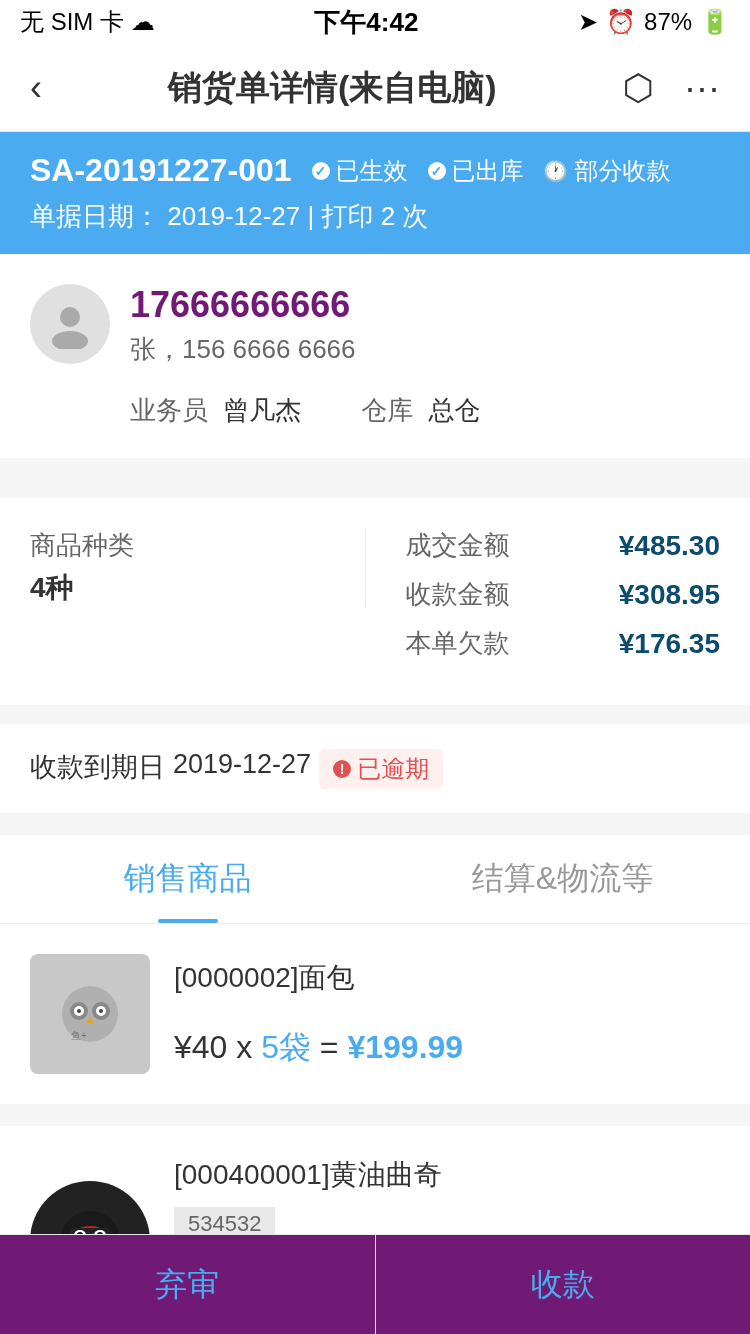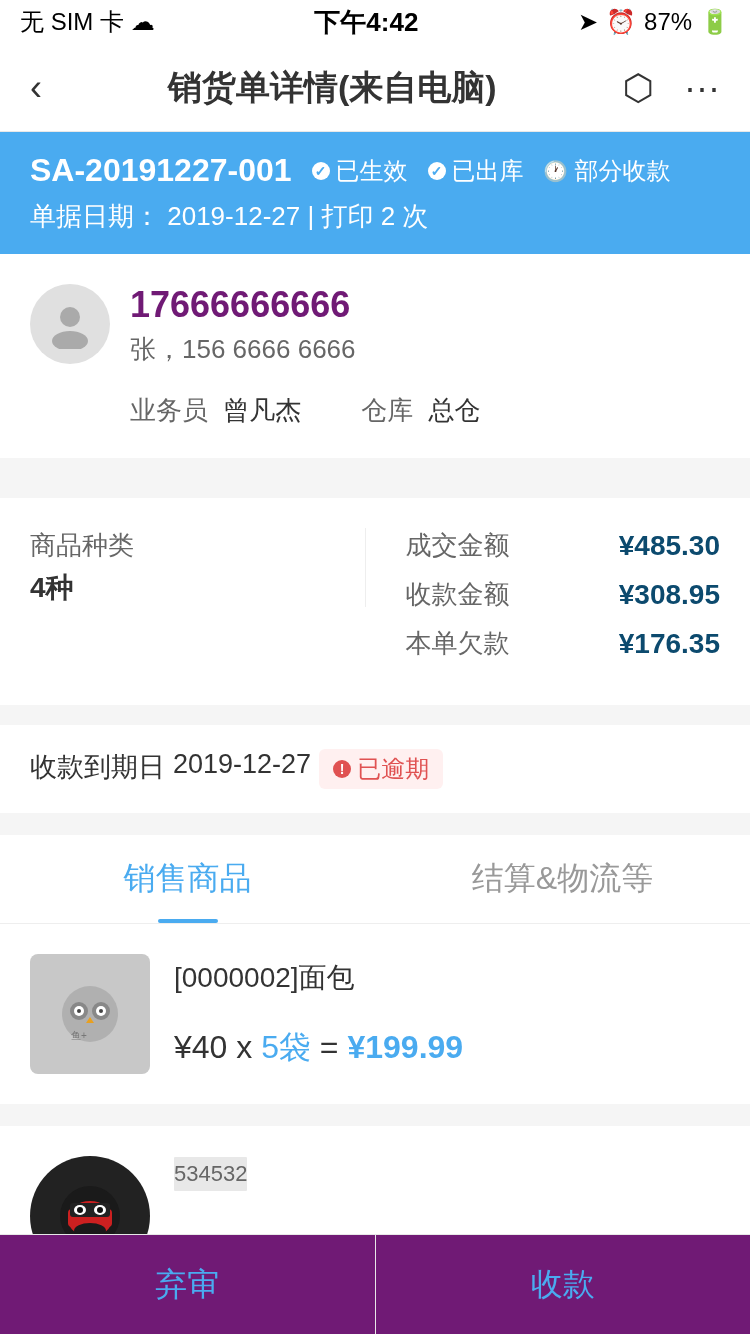--- a/index.html
+++ b/index.html
@@ -272,21 +272,21 @@
     .product-name {
       font-size: 28px;
       color: #333;
       margin-bottom: 12px;
     }
     .product-badge {
       display: inline-block;
       background: #e8e8e8;
       color: #666;
       font-size: 22px;
-      padding: 4px 0;
+      padding: 4px 14px;
       border-radius: 1px;
       margin-bottom: 12px;
     }
     .product-price-row {
       font-size: 32px;
       color: #333;
       margin-top: 29px;
     }
     .price-qty { color: #4AABF0; }
     .price-total { color: #4AABF0; font-weight: 600; }
@@ -500,20 +500,21 @@
         <rect x="15" y="22" width="40" height="14" fill="#222" rx="3"></rect>
         <ellipse cx="25" cy="29" rx="6" ry="5" fill="#fff"></ellipse>
         <ellipse cx="45" cy="29" rx="6" ry="5" fill="#fff"></ellipse>
         <circle cx="25" cy="29" r="3" fill="#111"></circle>
         <circle cx="45" cy="29" r="3" fill="#111"></circle>
 
         <ellipse cx="35" cy="50" rx="16" ry="8" fill="#1a1a1a"></ellipse>
       </svg>
     </div>
     <div class="product-info">
+      <div class="product-name">[000400001]黄油曲奇</div>
       <div class="product-badge">534532</div>
       <div class="product-price-row">
         <span>¥23</span>
         <span> x </span>
         <span class="price-qty">0.36个</span>
         <span> = </span>
         <span class="price-total">¥8.28</span>
       </div>
     </div>
   </div>

